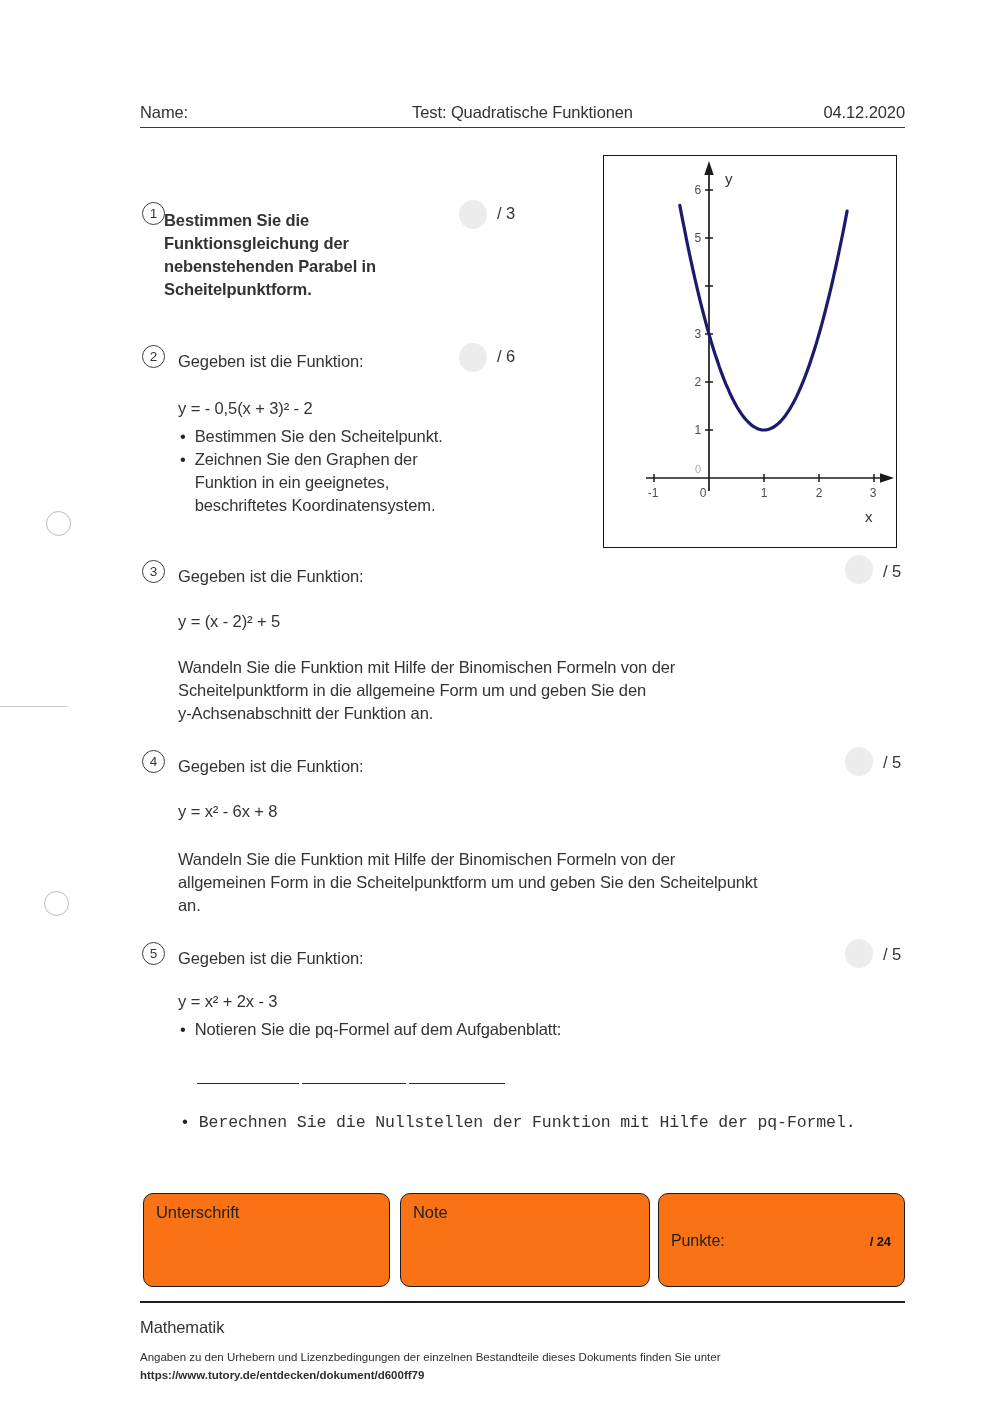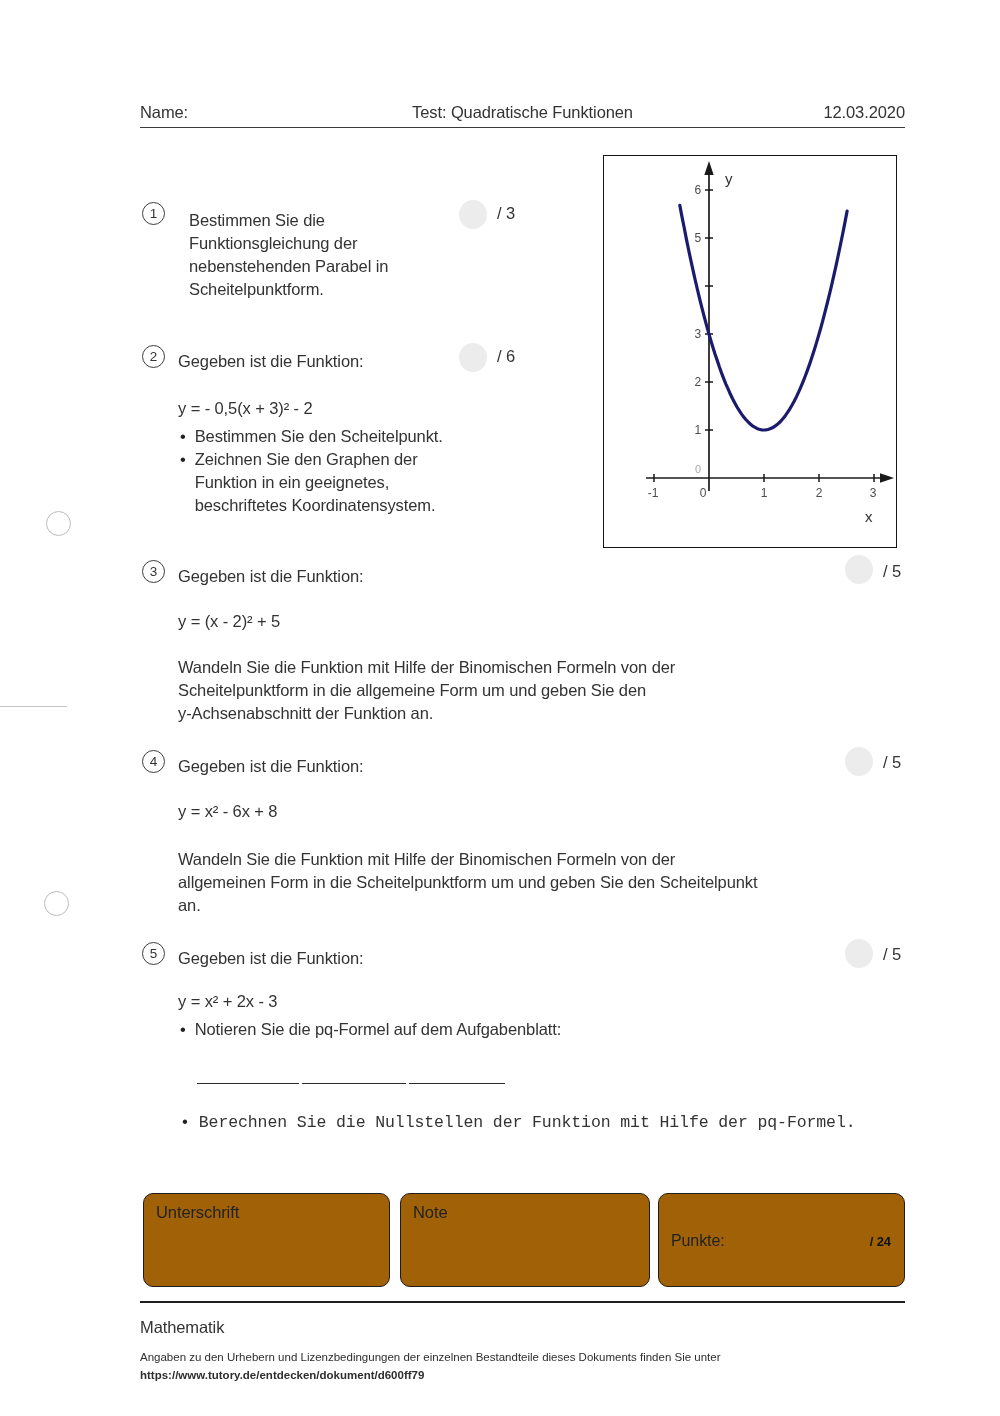--- a/index.html
+++ b/index.html
@@ -12,21 +12,21 @@
   .qnum{position:absolute;width:21px;height:21px;border:1.6px solid #3d3d3d;border-radius:50%;
         display:flex;align-items:center;justify-content:center;font-size:13.5px;color:#333;}
   .pts-circle{position:absolute;width:28px;height:29px;background:#ececec;border-radius:50%;}
   .pts-text{position:absolute;font-size:16.5px;color:#333;white-space:nowrap;}
   .hline{position:absolute;height:0;border-top:1.6px solid #3a3a3a;}
   .bullet-row{position:absolute;display:flex;}
   .bullet-row::before{content:"•";font-size:16.5px;line-height:23px;margin-right:9px;color:#222;}
   .bullet-text{font-size:16.5px;line-height:23px;}
   .blank-line{position:absolute;display:flex;gap:3px;}
   .blank-line span{display:block;height:13px;border-bottom:1.7px solid #2b2b2b;}
-  .box{position:absolute;border:1.9px solid #1c1c1c;border-radius:10px;background:#a16207;box-sizing:border-box;}
+  .box{position:absolute;border:1.9px solid #1c1c1c;border-radius:10px;background:#f97316;box-sizing:border-box;}
   .box-label{position:absolute;left:12px;top:9px;font-size:16.5px;color:#222;}
   .punkte-row{position:absolute;left:12px;right:13px;top:38px;display:flex;justify-content:space-between;align-items:baseline;}
   .punkte-label{font-size:16px;color:#222;}
   .punkte-total{font-size:13px;font-weight:bold;color:#111;}
   .margin-circle{position:absolute;width:23px;height:23px;border:1.6px solid #b9beb9;border-radius:50%;background:transparent;}
   .fold-line{position:absolute;height:0;border-top:1.6px solid #c4c8c4;}
   .graph-box{position:absolute;left:603px;top:155px;width:294px;height:393px;border:1.6px solid #151515;box-sizing:border-box;background:#fff;}
   .footer-small{font-size:11.5px;line-height:18px;color:#2e2e2e;white-space:nowrap;letter-spacing:0;}
   svg text{font-family:"Liberation Sans",sans-serif;}
 </style>
@@ -34,25 +34,25 @@
 <body>
 
 <div class="page">
 
   <div class="margin-circle abs" style="left:46px;top:505px;"></div>
   <div class="margin-circle abs" style="left:44px;top:885px;"></div>
   <div class="fold-line" style="left:0;top:706px;width:67px;"></div>
 
   <div class="abs txt" style="left:140px;top:97px;">Name:</div>
   <div class="abs txt" style="left:140px;top:97px;width:765px;text-align:center;">Test: Quadratische Funktionen</div>
-  <div class="abs txt" style="left:140px;top:97px;width:765px;text-align:right;">12.03.2020</div>
+  <div class="abs txt" style="left:140px;top:97px;width:765px;text-align:right;">04.12.2020</div>
   <div class="hline" style="left:140px;top:127px;width:765px;"></div>
 
   <div class="qnum" style="left:142px;top:202px;">1</div>
-  <div class="abs lines" style="left:189px;top:203px;font-size:16.5px;">
+  <div class="abs lines" style="left:164px;top:203px;font-size:16.5px;font-weight:bold;">
     <span>Bestimmen Sie die</span>
     <span>Funktionsgleichung der</span>
     <span>nebenstehenden Parabel in</span>
     <span>Scheitelpunktform.</span>
   </div>
   <div class="pts-circle" style="left:459px;top:200px;"></div>
   <div class="pts-text" style="left:497px;top:204px;">/ 3</div>
 
   <div class="qnum" style="left:142px;top:345px;">2</div>
   <div class="abs txt" style="left:178px;top:346px;">Gegeben ist die Funktion:</div>

